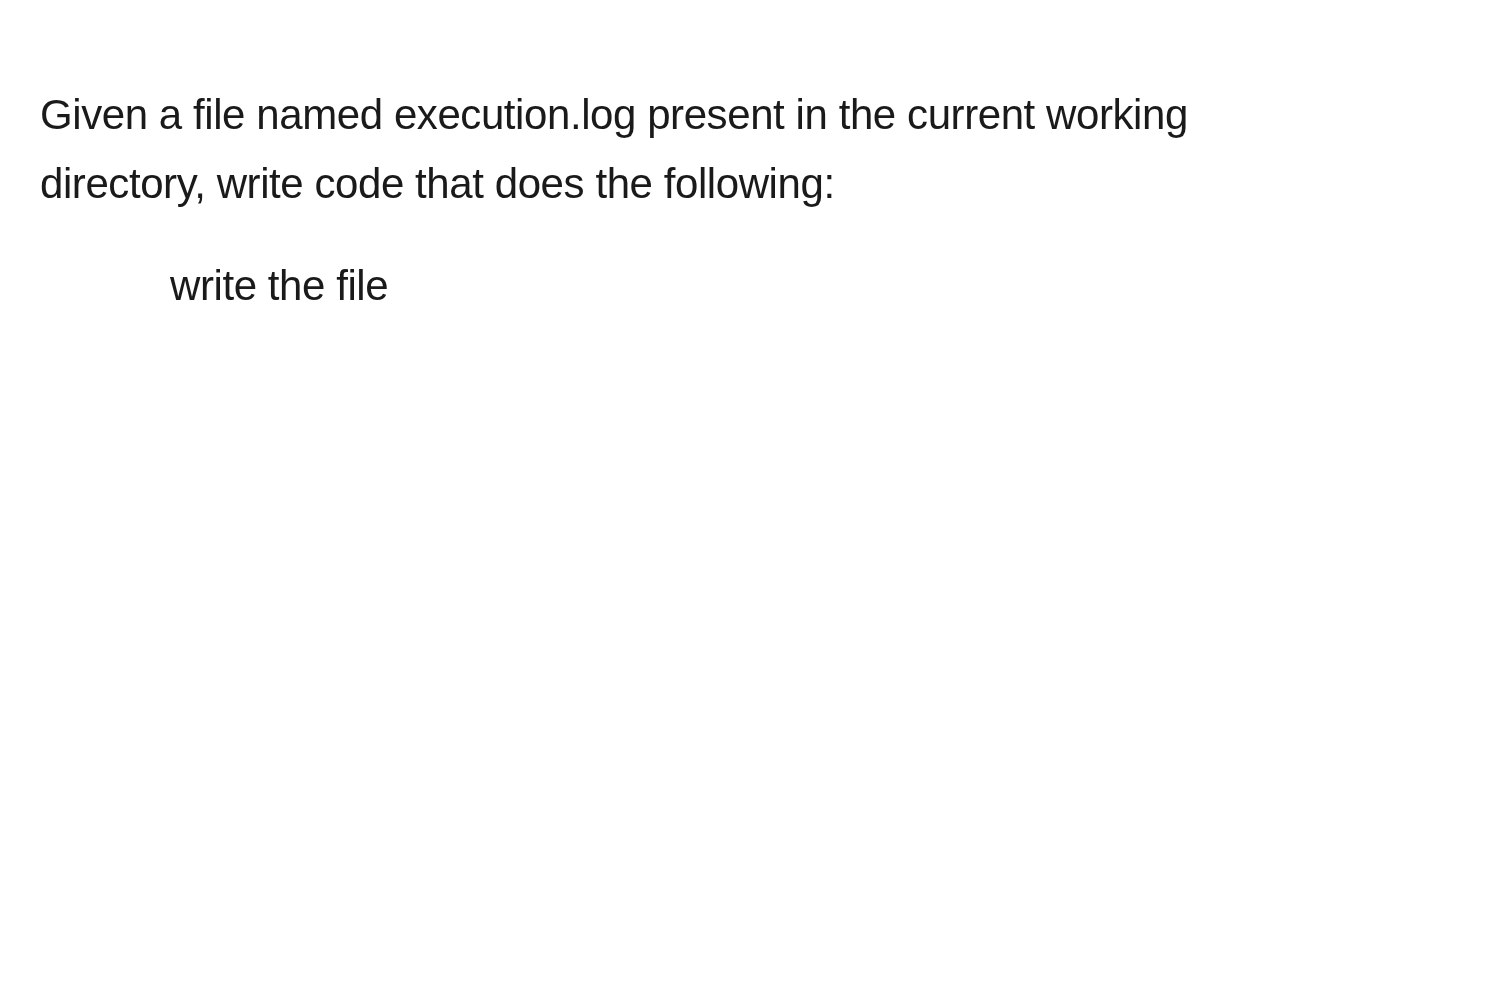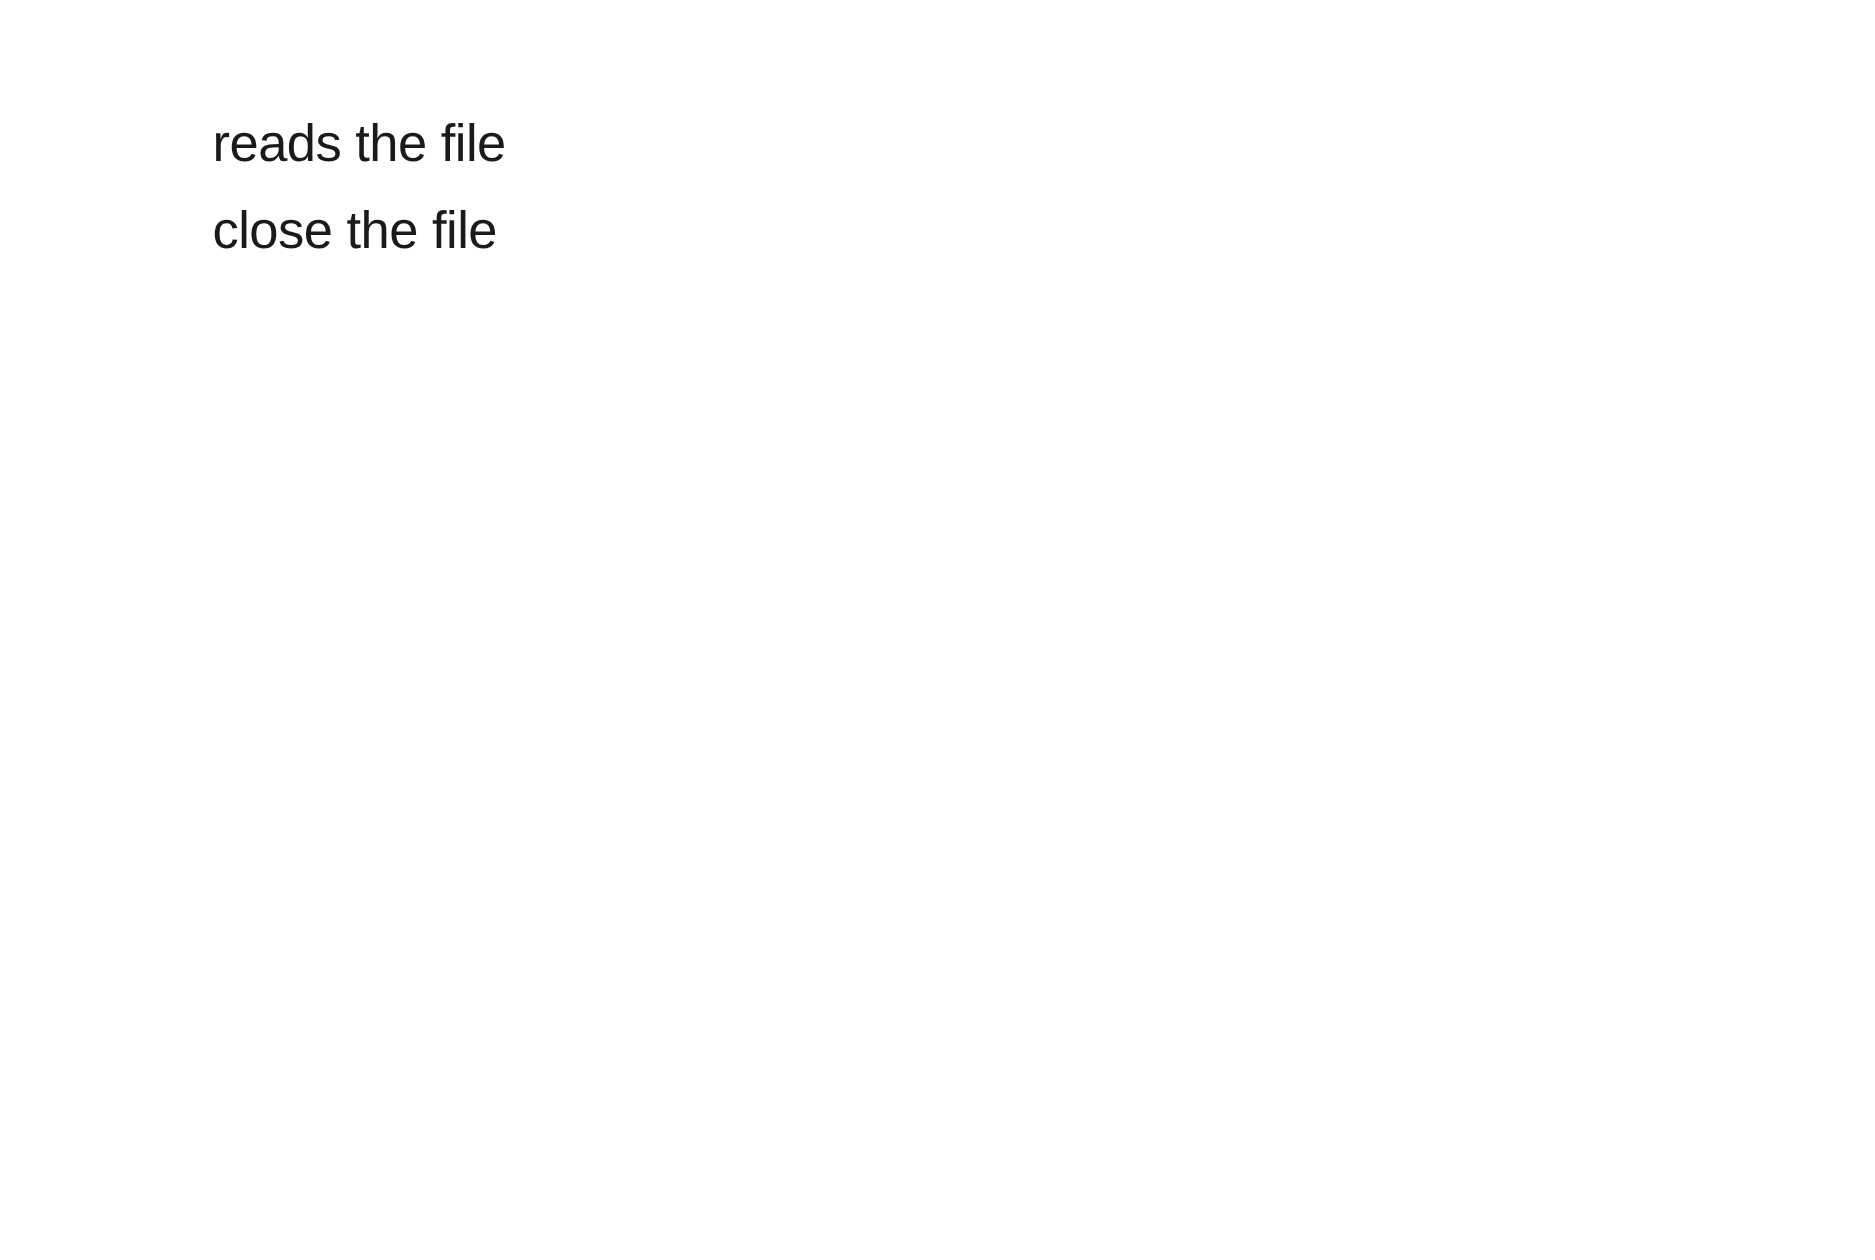--- a/index.html
+++ b/index.html
@@ -32,17 +32,17 @@
       font-size: 42px;
       line-height: 1.65;
       font-weight: 400;
       letter-spacing: -0.01em;
     }
   </style>
 </head>
 <body>
 
 <div class="content">
+  <p class="intro">Given a file named execution.log present in the current working directory, write code that does the following:</p>
   <div class="steps">
-    <p class="step">reads the file</p>
-    <p class="step">close the file</p>
+    <p class="step">write the file</p>
   </div>
 </div>
 
 </body></html>

